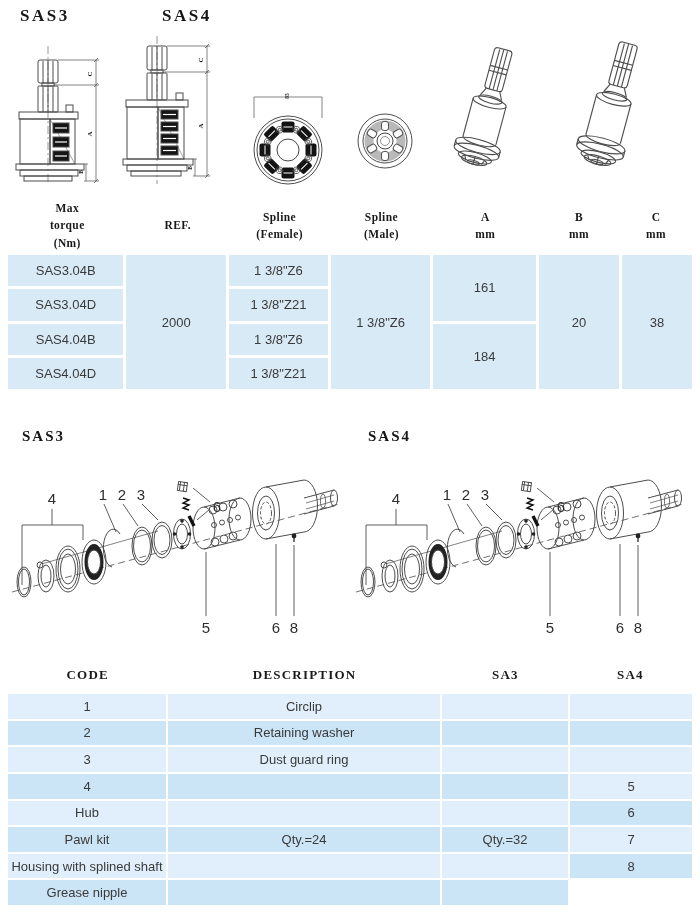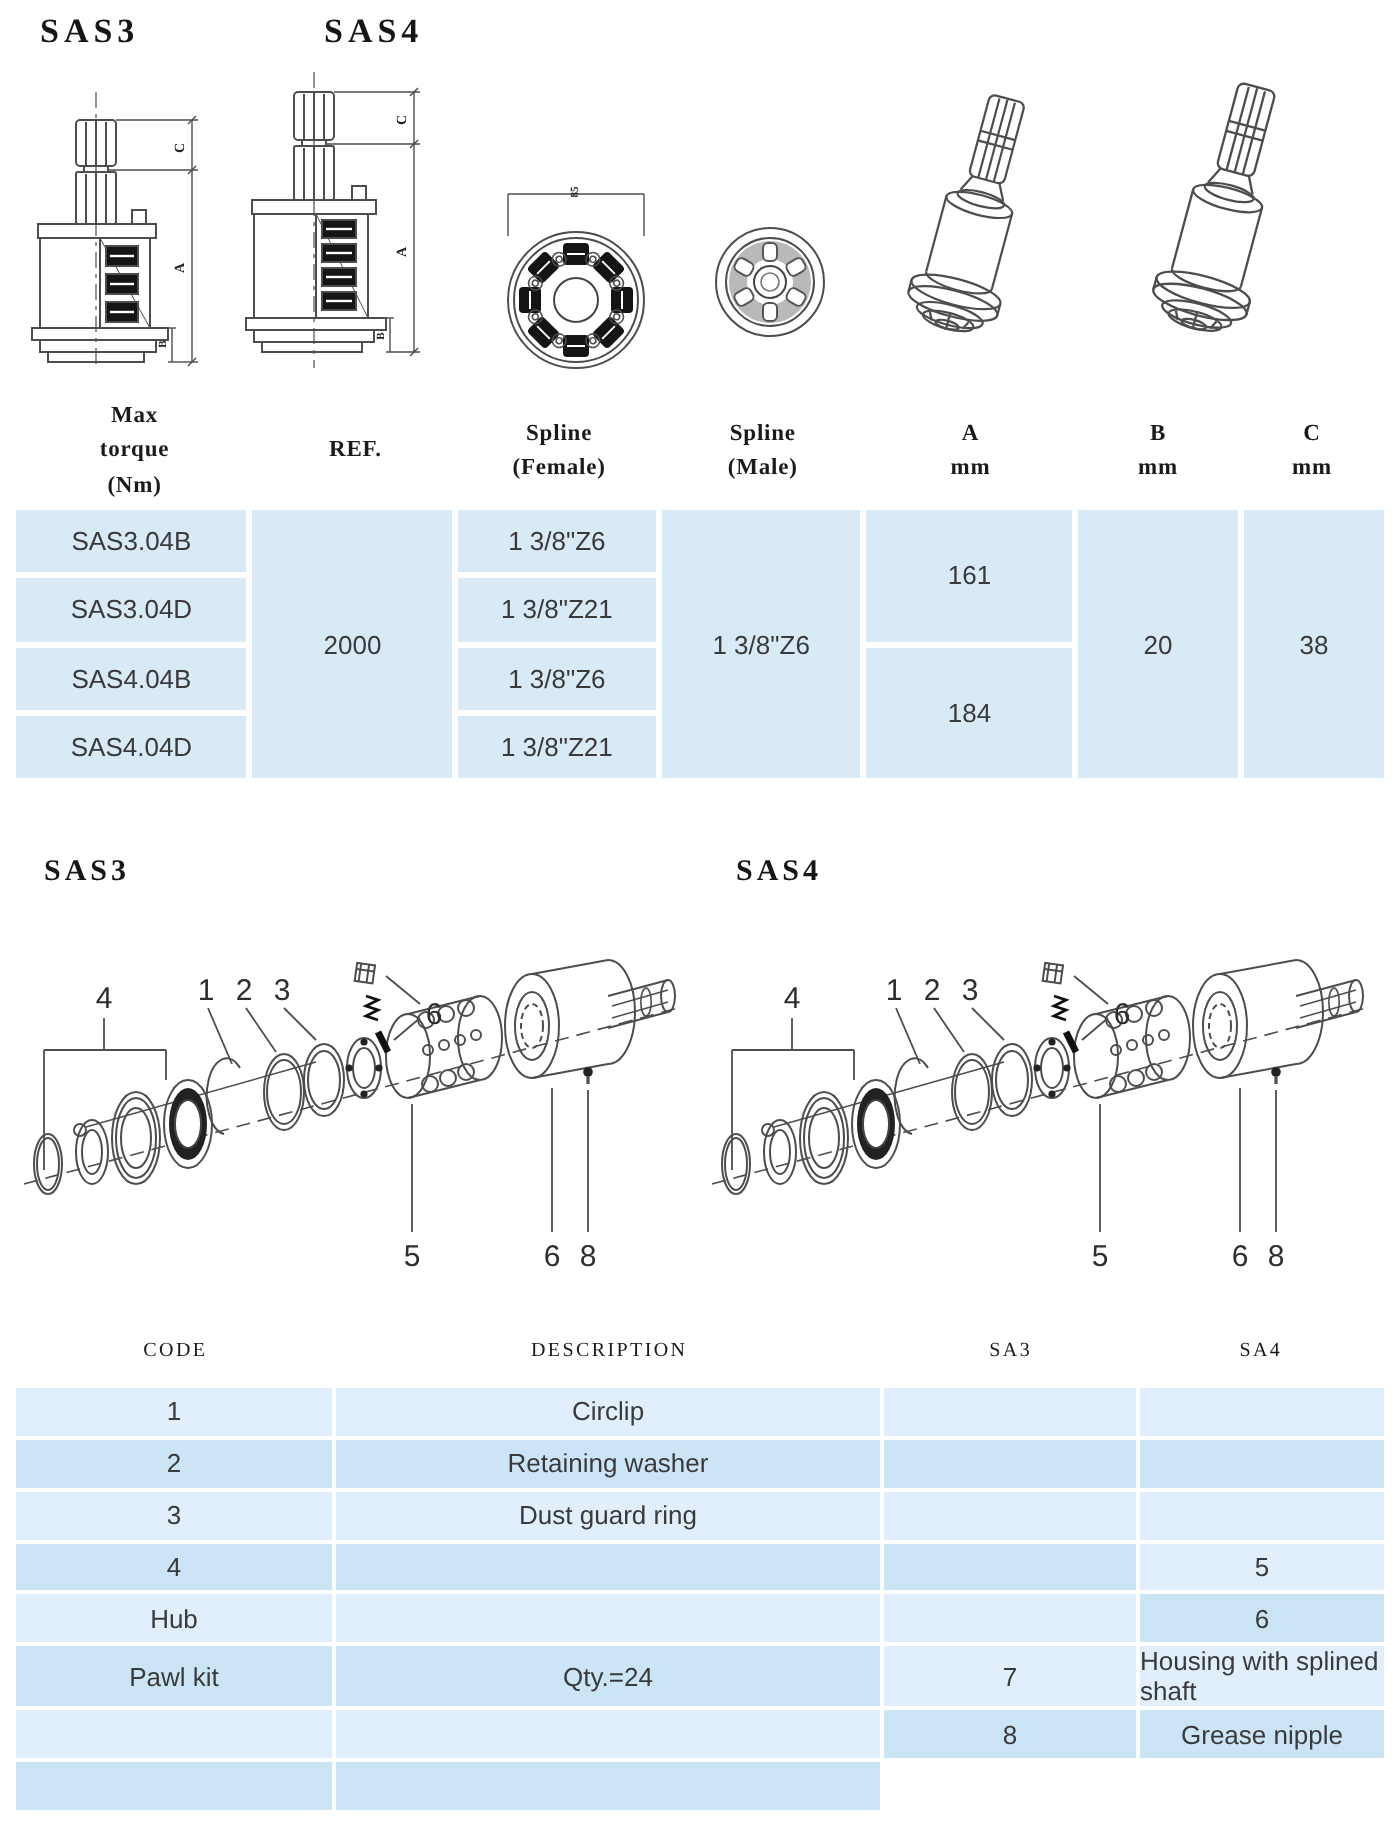--- a/index.html
+++ b/index.html
@@ -18,21 +18,21 @@
         letter-spacing:.4px;color:#1a1a1a;white-space:pre-line;}
   .spec-body{position:absolute;left:8px;top:255px;width:684px;height:134px;display:grid;
         grid-template-columns:117fr 101fr 100fr 101fr 104fr 81fr 71fr;
         grid-template-rows:repeat(4,1fr);gap:3px;background:#ffffff;}
   .cell{background:#d9eaf7;display:flex;align-items:center;justify-content:center;
         font-size:13px;color:#3a3a3a;}
   
   .parts-header{position:absolute;left:8px;top:660px;width:684px;height:30px;display:grid;
         grid-template-columns:158fr 272fr 126fr 122fr;}
   .parts-header .hcell{display:flex;align-items:center;justify-content:center;
-        font-family:"Liberation Serif",serif;font-weight:normal;font-size:10px;
+        font-family:"Liberation Serif",serif;font-weight:bold;font-size:13px;
         letter-spacing:1.2px;color:#1a1a1a;}
   .parts-body{position:absolute;left:8px;top:694px;width:684px;height:211px;display:grid;
         grid-template-columns:158fr 272fr 126fr 122fr;grid-template-rows:repeat(8,1fr);
         gap:2px;background:#ffffff;}
   .pcell{display:flex;align-items:center;justify-content:center;font-size:13px;color:#3a3a3a;}
   .row-light{background:#e0effb;}
   .row-dark{background:#cbe4f6;}
   
   .co{font-family:"Liberation Sans",sans-serif;font-size:15px;fill:#2e2e2e;text-anchor:middle;}
   .dim{font-family:"Liberation Serif",serif;font-weight:bold;font-size:7px;fill:#222;text-anchor:middle;}
@@ -475,20 +475,21 @@
     <div class="pcell row-dark"></div>
 
     <div class="pcell row-light">5</div>
     <div class="pcell row-light">Hub</div>
     <div class="pcell row-light"></div>
     <div class="pcell row-light"></div>
 
     <div class="pcell row-dark">6</div>
     <div class="pcell row-dark">Pawl kit</div>
     <div class="pcell row-dark">Qty.=24</div>
+    <div class="pcell row-dark">Qty.=32</div>
 
     <div class="pcell row-light">7</div>
     <div class="pcell row-light">Housing with splined shaft</div>
     <div class="pcell row-light"></div>
     <div class="pcell row-light"></div>
 
     <div class="pcell row-dark">8</div>
     <div class="pcell row-dark">Grease nipple</div>
     <div class="pcell row-dark"></div>
     <div class="pcell row-dark"></div>

